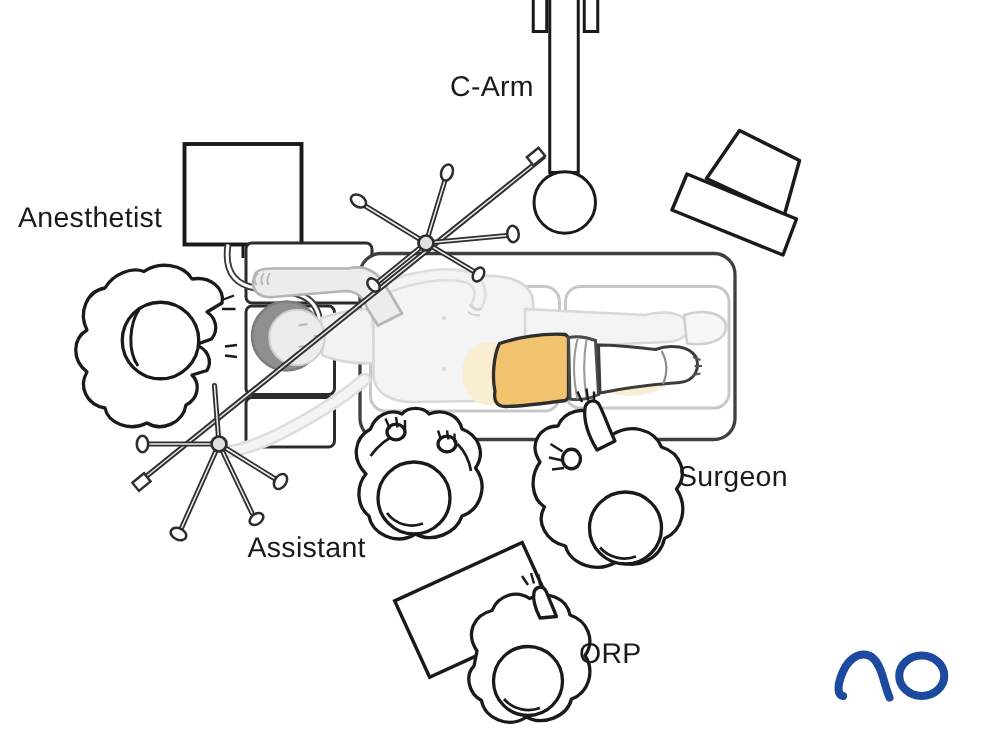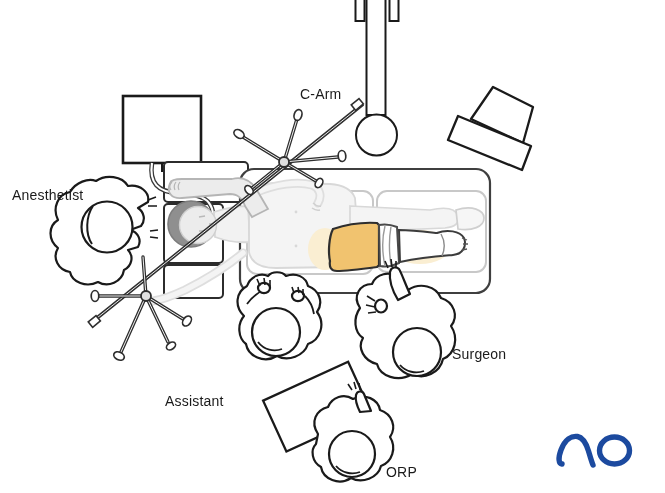--- a/index.html
+++ b/index.html
@@ -2,22 +2,22 @@
 <html><head>
 <meta charset="utf-8">
 <style>
   html,body{margin:0;padding:0;background:#ffffff;}
   .canvas{
     position:relative;width:665px;height:493px;background:#ffffff;overflow:hidden;
     font-family:"Liberation Sans", sans-serif;
   }
   .canvas svg{position:absolute;left:0;top:0;}
   .lbl{
-    position:absolute;font-size:14px;color:#1a1a1a;letter-spacing:.2px;
-    white-space:nowrap;line-height:1.1;margin-top:38px;
+    position:absolute;font-size:19px;color:#1a1a1a;letter-spacing:.2px;
+    white-space:nowrap;line-height:1.1;
   }
 </style>
 </head>
 <body>
 
 <div class="canvas">
 
 <svg width="665" height="493" viewBox="0 0 665 493">
 
   <g fill="#ffffff" stroke="#1a1a1a" stroke-width="2">
@@ -190,19 +190,19 @@
     <circle cx="352" cy="454" r="23"></circle>
     <path d="M336,466 C342,473 352,475 360,472" fill="none" stroke-width="1.8"></path>
   </g>
 
   <g fill="none" stroke="#1c4a9f" stroke-width="5.4" stroke-linecap="round">
     <path d="M562,464 C558.5,463.5 558,458 561,450 C565,439.5 571.5,435.5 577.5,436.5 C583,437.5 586,443 588.5,451 C590,456 591.5,461.5 593,465" stroke="#1c4a9f"></path>
     <ellipse cx="614.5" cy="450.5" rx="15" ry="13.5" stroke="#1c4a9f"></ellipse>
   </g>
 </svg>
 
-<div class="lbl" style="left:12px;top:150px">Anesthetist</div>
+<div class="lbl" style="left:12px;top:136px">Anesthetist</div>
 <div class="lbl" style="left:300px;top:49px">C-Arm</div>
 <div class="lbl" style="left:165px;top:356px">Assistant</div>
 <div class="lbl" style="left:452px;top:309px">Surgeon</div>
 <div class="lbl" style="left:386px;top:427px">ORP</div>
 
 </div>
 
 </body></html>

